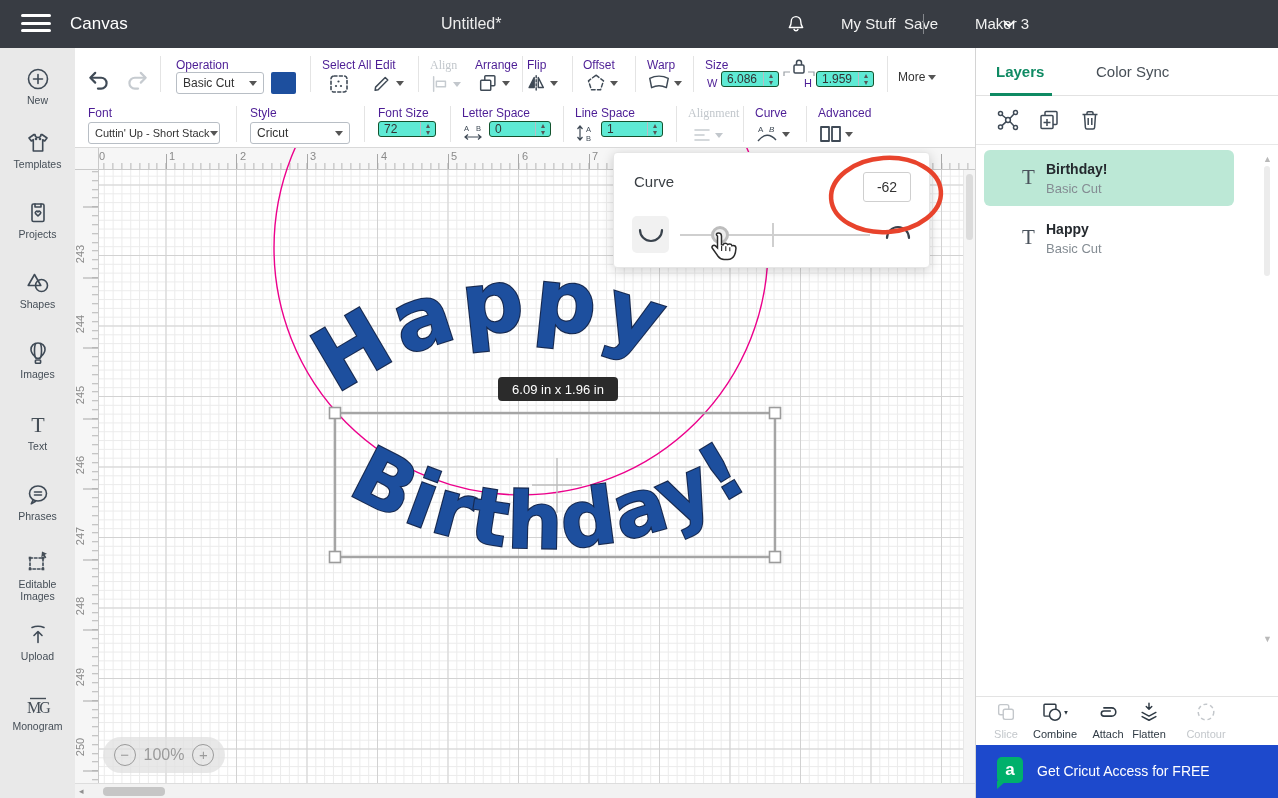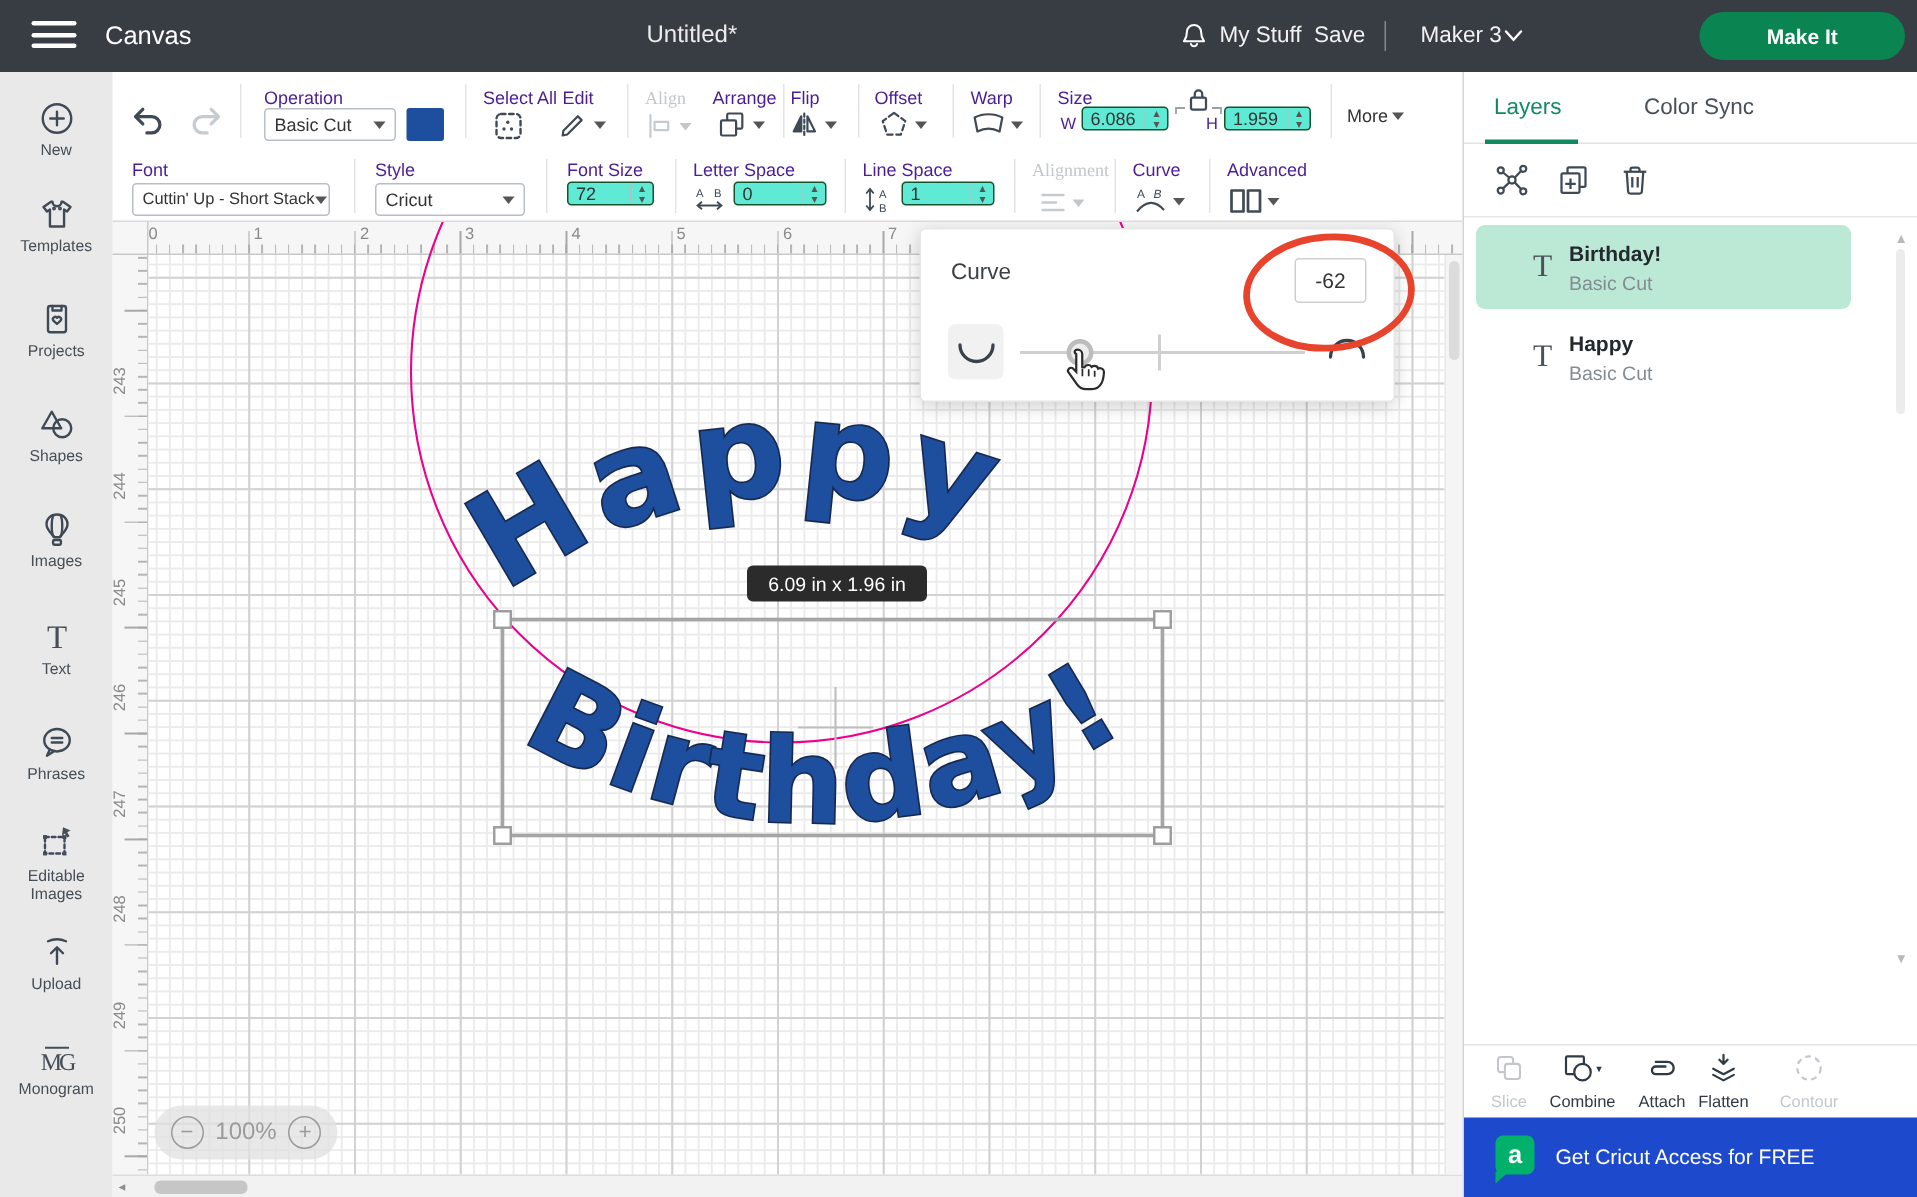--- a/index.html
+++ b/index.html
@@ -6,23 +6,23 @@
   html,body { width:1278px; height:798px; overflow:hidden; background:#fff;
     font-family:"Liberation Sans","DejaVu Sans",sans-serif; }
   .app { position:relative; width:1278px; height:798px; overflow:hidden; background:#fff; }
   .abs { position:absolute; }
 
   
   .header { position:absolute; left:0; top:0; width:1278px; height:48px; background:#383c43; z-index:60; }
   .burger { position:absolute; left:21px; top:14px; width:30px; height:20px; cursor:pointer; }
   .burger span { display:block; height:3px; background:#fff; border-radius:2px; margin-bottom:4.5px; }
   .hdr-canvas { position:absolute; left:70px; top:14px; color:#fff; font-size:17px; }
-  .hdr-title { position:absolute; left:431px; top:15px; color:#ececec; font-size:16px; }
+  .hdr-title { position:absolute; left:441px; top:15px; color:#ececec; font-size:16px; }
   .bell { position:absolute; left:785px; top:13px; width:22px; height:22px; }
-  .hdr-link { position:absolute; top:15px; color:#f2f2f2; font-size:15px; cursor:pointer; }
+  .hdr-link { position:absolute; top:15px; color:#f2f2f2; font-size:15px; cursor:pointer;margin-left:28px; }
   .hdr-sep { position:absolute; left:923px; top:14px; width:1px; height:20px; background:#84878c; }
   .hdr-chev { position:absolute; left:1002px; top:19px; width:14px; height:10px; }
   .makeit { position:absolute; left:1133px; top:8px; width:137px; height:32px; background:#0a8451;
     border:none; border-radius:17px; color:#fff; font-size:14px; font-weight:bold; cursor:pointer; }
 
   
   .sidebar { position:absolute; left:0; top:48px; width:75px; height:750px; background:#e9e9e9; z-index:50; }
   .side-item { position:absolute; left:0; width:75px; text-align:center; cursor:pointer; color:#454e57; }
   .side-item svg { display:block; margin:0 auto 2px; }
   .side-label { font-size:10.5px; line-height:12px; display:block; }
@@ -100,21 +100,21 @@
   .slider-tick { position:absolute; left:158px; top:70px; width:2px; height:24px; background:#cfcfcf; }
   .slider-handle { position:absolute; left:97px; top:73px; width:18px; height:18px; border-radius:50%;
                    background:#ededed; border:3px solid #bdbdbd; cursor:pointer; }
   .arc-right { position:absolute; left:270px; top:68px; cursor:pointer; }
 
   
   .panel { position:absolute; left:975px; top:48px; width:303px; height:750px; background:#fff;
            border-left:1px solid #d4d4d4; z-index:45; }
   .tabs { position:absolute; left:0; top:0; width:100%; height:48px; border-bottom:1px solid #e2e2e2; }
   .tab { position:absolute; top:15px; font-size:15px; cursor:pointer; }
-  .tab.active { color:#0f8a63; font-weight:normal; }
+  .tab.active { color:#0f8a63; font-weight:bold; }
   .tab.idle { color:#474f57;margin-left:26px; }
   .tab-underline { position:absolute; left:14px; top:45px; width:62px; height:3px; background:#0f8a63; }
   .lyr-tools { position:absolute; left:0; top:48px; width:100%; height:49px; border-bottom:1px solid #e8e8e8; }
   .lyr-tool { position:absolute; top:12px; cursor:pointer; }
   .layer-item { position:absolute; left:8px; width:250px; height:56px; border-radius:6px; cursor:pointer; }
   .layer-item.selected { background:#bce8d6; }
   .layer-T { position:absolute; left:38px; top:15px; font-family:"Liberation Serif","DejaVu Serif",serif;
              font-size:21px; color:#4a535c; }
   .layer-title { position:absolute; left:62px; top:11px; font-size:14px; font-weight:bold; color:#24292e; }
   .layer-sub { position:absolute; left:62px; top:31px; font-size:13px; color:#848c93; }
@@ -151,21 +151,20 @@
       <path d="M12 4 a5.2 5.2 0 0 1 5.2 5.2 c0 4.2 1.6 5.6 2.1 6.6 H4.7 c0.5-1 2.1-2.4 2.1-6.6 A5.2 5.2 0 0 1 12 4 z" fill="none" stroke="#fff" stroke-width="1.5" stroke-linejoin="round"></path>
       <path d="M9.8 17.8 a2.3 2.3 0 0 0 4.4 0" fill="none" stroke="#fff" stroke-width="1.5" stroke-linecap="round"></path>
     </svg>
     <div class="hdr-link" style="left:813px">My Stuff</div>
     <div class="hdr-link" style="left:876px">Save</div>
     <div class="hdr-sep"></div>
     <div class="hdr-link" style="left:947px">Maker 3</div>
     <svg class="hdr-chev" viewBox="0 0 14 10">
       <path d="M2 2 L7 7.5 12 2" fill="none" stroke="#fff" stroke-width="1.6" stroke-linecap="round"></path>
     </svg>
-    <button class="makeit">Make It</button>
   </div>
 
   <div class="sidebar">
     <div class="side-item" style="top:18px">
       <svg width="26" height="26" viewBox="0 0 26 26" class="mini-ic">
         <circle cx="13" cy="13" r="9.5"></circle>
           <path d="M13 8.5 v9 M8.5 13 h9"></path>
         </svg>
       <span class="side-label">New</span>
     </div>

